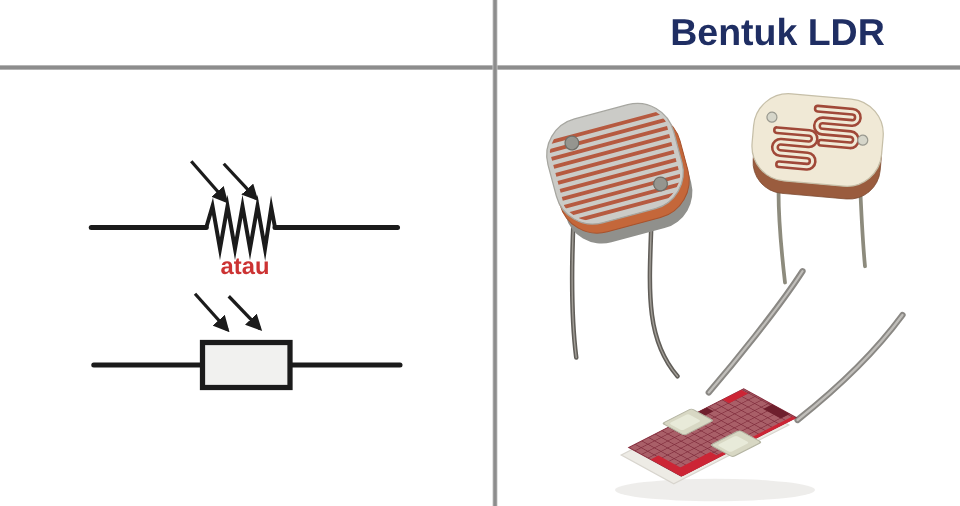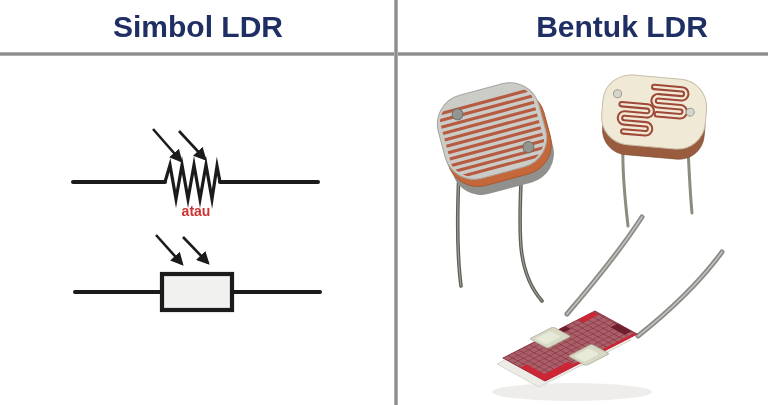--- a/index.html
+++ b/index.html
@@ -17,21 +17,21 @@
     position:absolute;left:0;top:52px;width:768px;height:4px;
     background:linear-gradient(to bottom,var(--c-divider_edge,#c9c9c9),var(--c-divider,#8d8d8d) 30%,var(--c-divider,#8d8d8d) 72%,var(--c-divider_edge,#c9c9c9));
   }
   .v-divider{
     position:absolute;left:394px;top:0;width:4px;height:405px;
     background:linear-gradient(to right,var(--c-divider_edge,#c9c9c9),var(--c-divider,#8d8d8d) 30%,var(--c-divider,#8d8d8d) 72%,var(--c-divider_edge,#c9c9c9));
   }
   .panel-svg{position:absolute;top:55px;}
   .or-label{
     position:absolute;top:203px;left:146px;width:100px;text-align:center;
-    font-size:14px;font-weight:bold;color:var(--c-or_label,#cc3333);
+    font-size:19px;font-weight:bold;color:var(--c-or_label,#cc3333);
   }
   
   .wire-seg{stroke:var(--c-symbol_stroke,#1b1b1b);stroke-width:4;stroke-linecap:round;}
   .zigzag{stroke:var(--c-symbol_stroke,#1b1b1b);stroke-width:3.2;fill:none;stroke-linejoin:miter;stroke-miterlimit:12;}
   .arrow{stroke:var(--c-symbol_stroke,#1b1b1b);stroke-width:2.6;fill:none;}
   .arrow-head{fill:var(--c-symbol_stroke,#1b1b1b);}
   .res-box{fill:var(--c-box_fill,#f1f1ef);stroke:var(--c-symbol_stroke,#1b1b1b);stroke-width:4.2;}
   
   .soft-shadow{fill:var(--c-shadow,#cfccc6);opacity:.35;}
   .disc-base{fill:var(--c-disc_base,#90908c);}
@@ -56,23 +56,20 @@
   .chip-stripe{fill:var(--c-chip_stripe,#cc2535);}
   .chip-dark{fill:var(--c-chip_dark,#6f1f2d);}
   .pad{fill:var(--c-pad_fill,#d8d8c4);stroke:#b4b4a2;stroke-width:1;}
   .pad-hi{fill:var(--c-pad_highlight,#e8ead9);}
 </style>
 </head>
 <body>
 
 <div class="stage">
 
-  <div class="header-cell" style="left:0;width:396px;">
-    <span>Simbol LDR</span>
-  </div>
   <div class="header-cell" style="left:396px;width:372px;padding-left:40px;">
     <span>Bentuk LDR</span>
   </div>
 
   <svg class="panel-svg" style="left:0;" width="396" height="350" viewBox="0 0 396 350">
     <defs>
       <marker id="ah" viewBox="0 0 8 8" refX="6.5" refY="4" markerWidth="5" markerHeight="5" orient="auto">
         <path d="M0,0 L8,4 L0,8 Z" class="arrow-head"></path>
       </marker>
     </defs>

